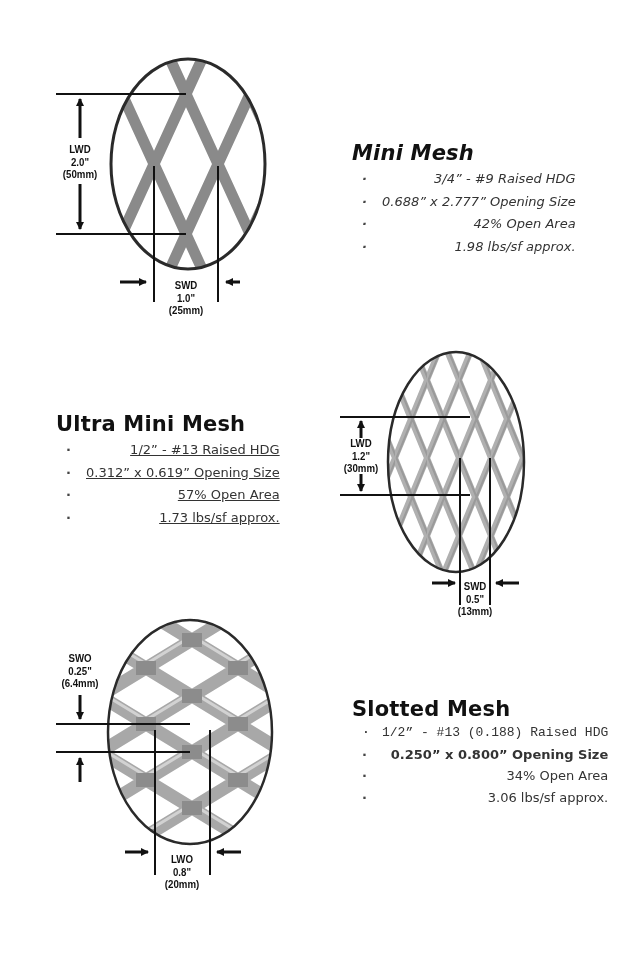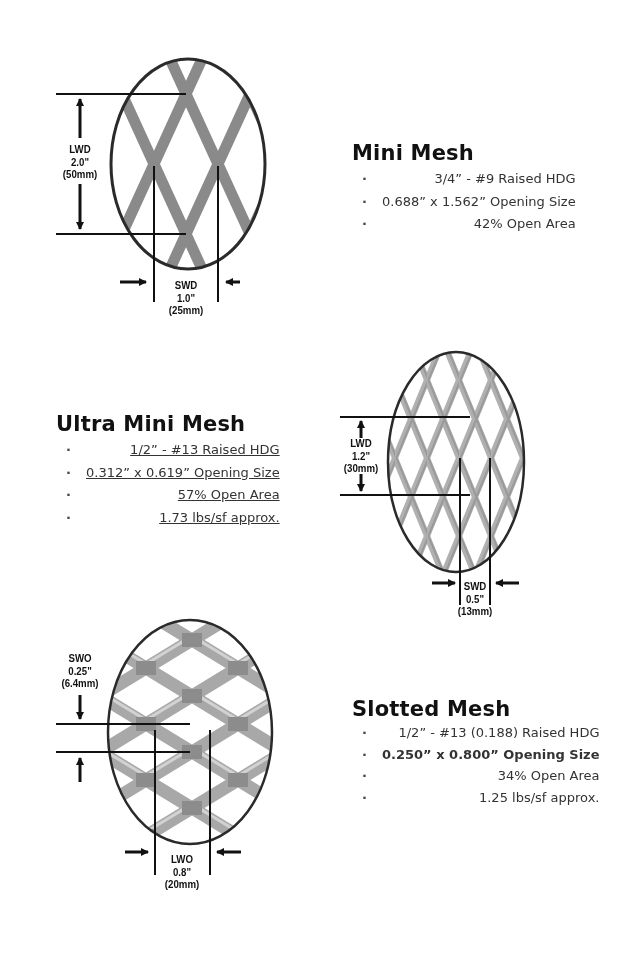--- a/index.html
+++ b/index.html
@@ -121,40 +121,41 @@
   <div>SWO</div>
   <div>0.25"</div>
   <div>(6.4mm)</div>
 </div>
 <div class="abs dim" style="left:158px; top:853px; width:48px;">
   <div>LWO</div>
   <div>0.8"</div>
   <div>(20mm)</div>
 </div>
 
-<section class="abs" style="left:352px; top:141px;">
+<section class="abs" style="left:352px; top:141px;font-style:italic;">
   <div class="title">Mini Mesh</div>
   <ul class="specs" style="margin-top:3px;">
     <li>3/4” - #9 Raised HDG</li>
-    <li>0.688” x 1.562” Opening Size</li>
+    <li>0.688” x 2.777” Opening Size</li>
     <li>42% Open Area</li>
+    <li>1.98 lbs/sf approx.</li>
   </ul>
 </section>
 
 <section class="abs" style="left:56px; top:412px;">
   <div class="title">Ultra Mini Mesh</div>
   <ul class="specs" style="margin-top:3px;text-decoration:underline;">
     <li>1/2” - #13 Raised HDG</li>
     <li>0.312” x 0.619” Opening Size</li>
     <li>57% Open Area</li>
     <li>1.73 lbs/sf approx.</li>
   </ul>
 </section>
 
 <section class="abs" style="left:352px; top:697px;">
   <div class="title">Slotted Mesh</div>
   <ul class="specs" style="margin-top:1px;">
-    <li style="height:21.5px; line-height:21.5px;">1/2” - #13 (0.188) Raised HDG</li>
+    <li style="height:21.5px; line-height:21.5px;font-family:Liberation Mono, monospace;">1/2” - #13 (0.188) Raised HDG</li>
     <li style="height:21.5px; line-height:21.5px;font-weight:bold;">0.250” x 0.800” Opening Size</li>
     <li style="height:21.5px; line-height:21.5px;">34% Open Area</li>
-    <li style="height:21.5px; line-height:21.5px;">1.25 lbs/sf approx.</li>
+    <li style="height:21.5px; line-height:21.5px;">3.06 lbs/sf approx.</li>
   </ul>
 </section>
 
 </body></html>

